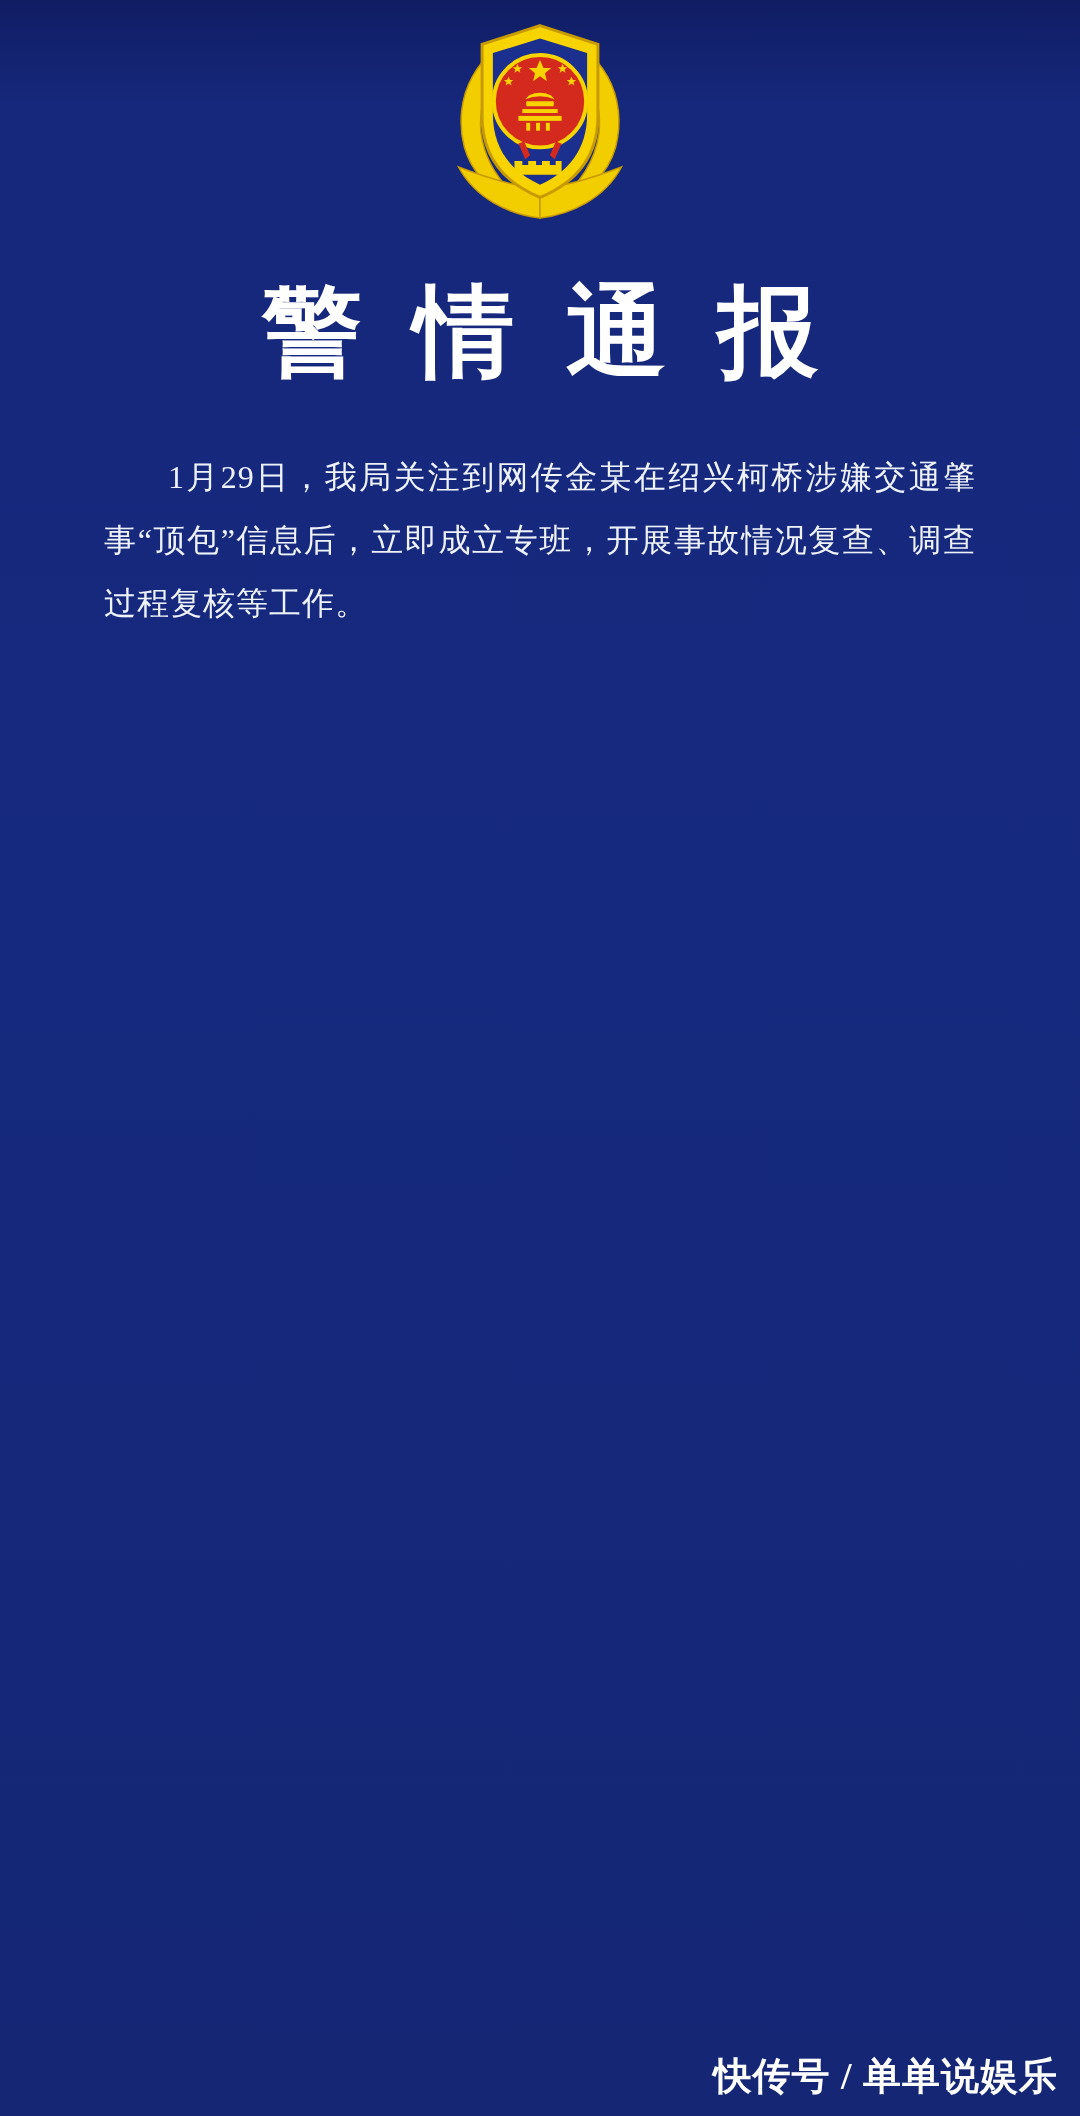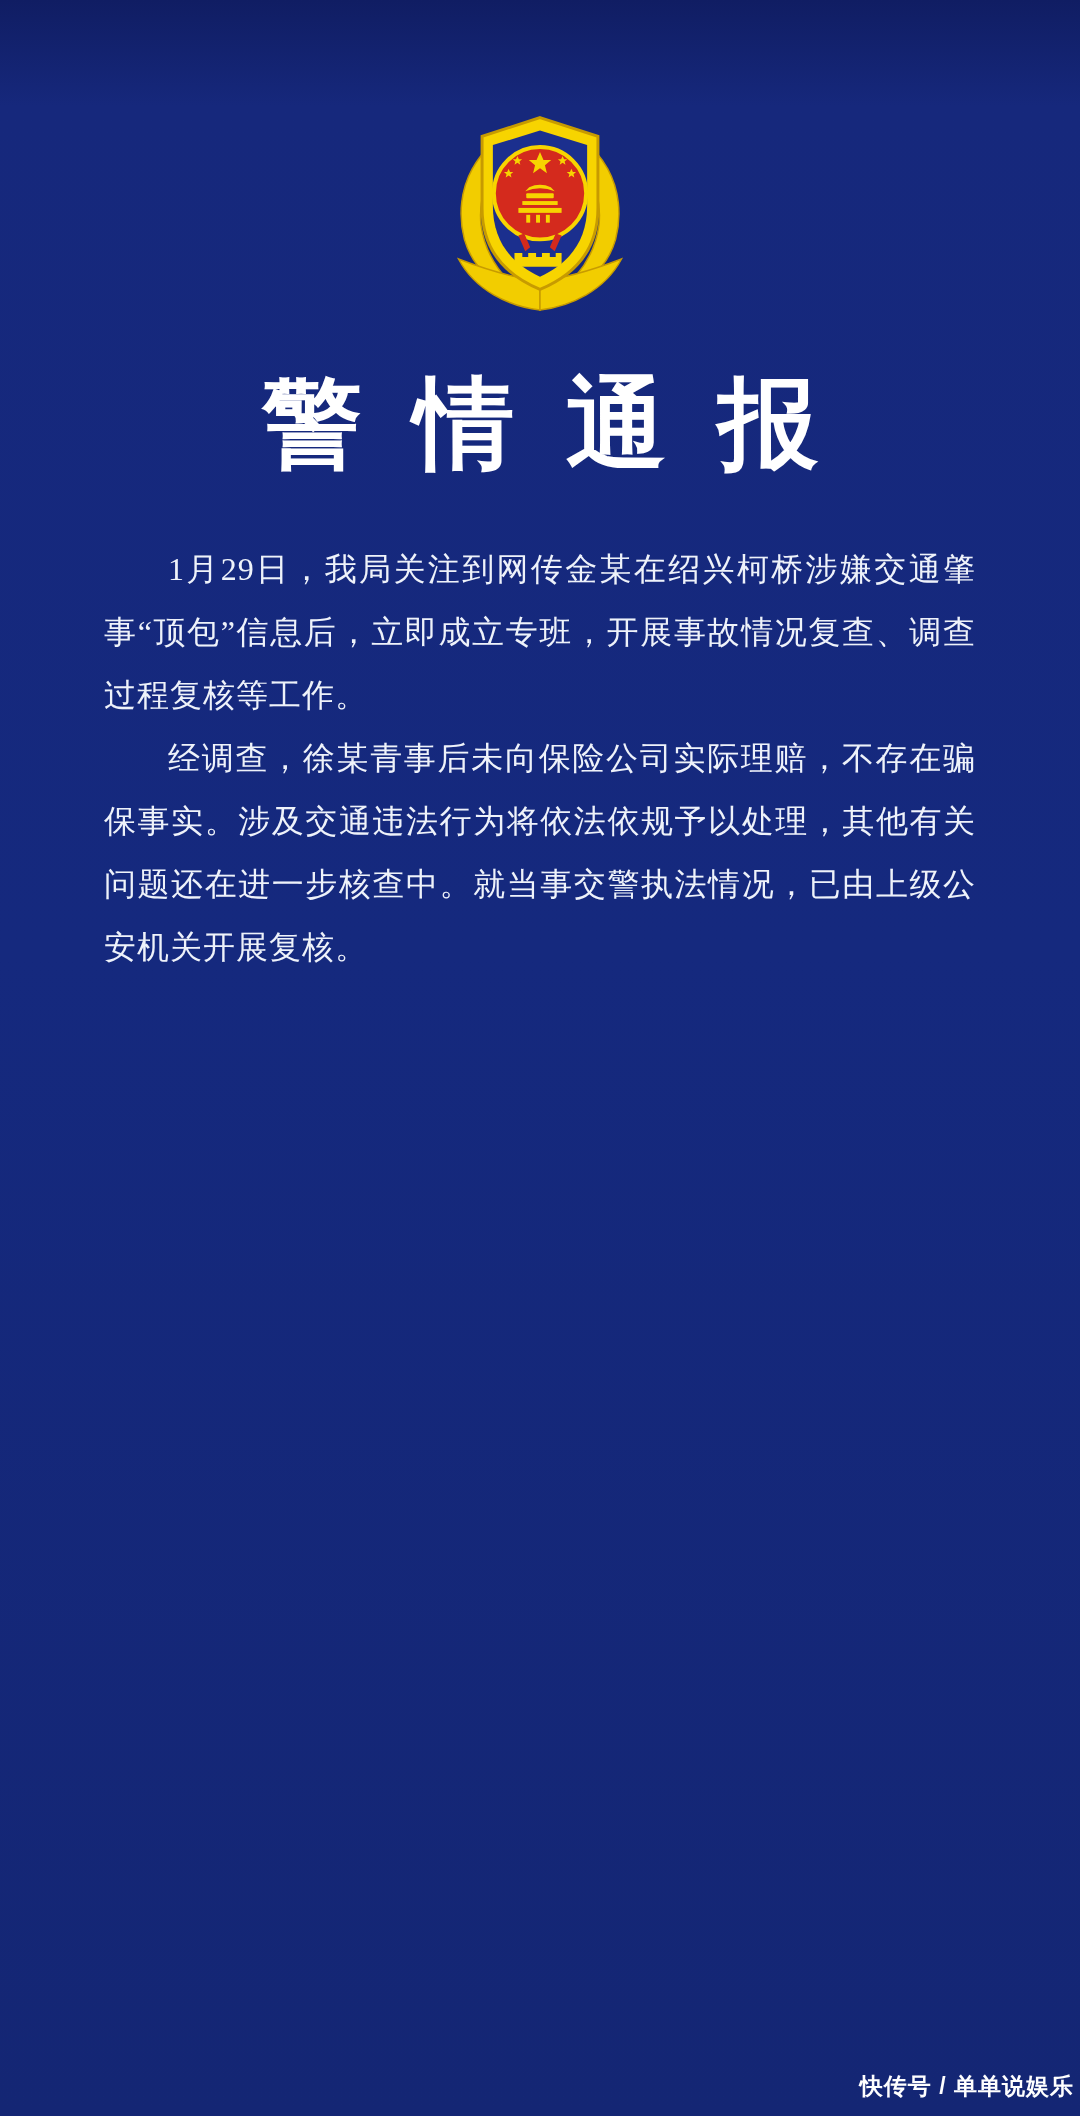--- a/index.html
+++ b/index.html
@@ -7,21 +7,20 @@
     width:1080px;height:2116px;
     font-family:"Liberation Serif","DejaVu Serif",serif;
     background:#15297e;
     overflow:hidden;
   }
   .page{
     position:relative;
     width:1080px;height:2116px;
     background:linear-gradient(180deg,#101d63 0%,#16287c 5%,#15297e 45%,#142674 100%);
     box-sizing:border-box;
-    padding-top:92px;
   }
   .badge-wrap{
     width:100%;
     display:flex;
     justify-content:center;
   }
   .title{
     margin:52px 0 0 0;
     text-align:center;
     color:#ffffff;
@@ -39,26 +38,26 @@
     line-height:63px;
     letter-spacing:1px;
     text-align:justify;
   }
   .body-text p{
     margin:0;
     text-indent:2em;
   }
   .watermark{
     position:absolute;
-    right:6px;
+    right:22px;
     bottom:14px;
     color:#ffffff;
-    font-family:Liberation Sans, sans-serif;
+    font-family:Liberation Serif, serif;
     font-weight:bold;
-    font-size:23px;
+    font-size:38px;
     letter-spacing:1px;
   }
 </style>
 </head>
 <body>
 
 <div class="page">
 
   <div class="badge-wrap">
     <svg width="216" height="226" viewBox="0 0 220 230" xmlns="http://www.w3.org/2000/svg">
@@ -101,18 +100,17 @@
       </g>
 
       <path d="M84,164 h8 v4 h6 v-4 h8 v4 h6 v-4 h8 v4 h6 v-4 h6 v14 h-48 Z" fill="#f7d400"></path>
     </svg>
   </div>
 
   <h1 class="title">警情通报</h1>
 
   <div class="body-text">
     <p>1月29日，我局关注到网传金某在绍兴柯桥涉嫌交通肇事“顶包”信息后，立即成立专班，开展事故情况复查、调查过程复核等工作。</p>
-    <p>经调查，徐某青事后未向保险公司实际理赔，不存在骗保事实。涉及交通违法行为将依法依规予以处理，其他有关问题还在进一步核查中。就当事交警执法情况，已由上级公安机关开展复核。</p>
   </div>
 
   <div class="watermark">快传号 / 单单说娱乐</div>
 
 </div>
 
 </body></html>

